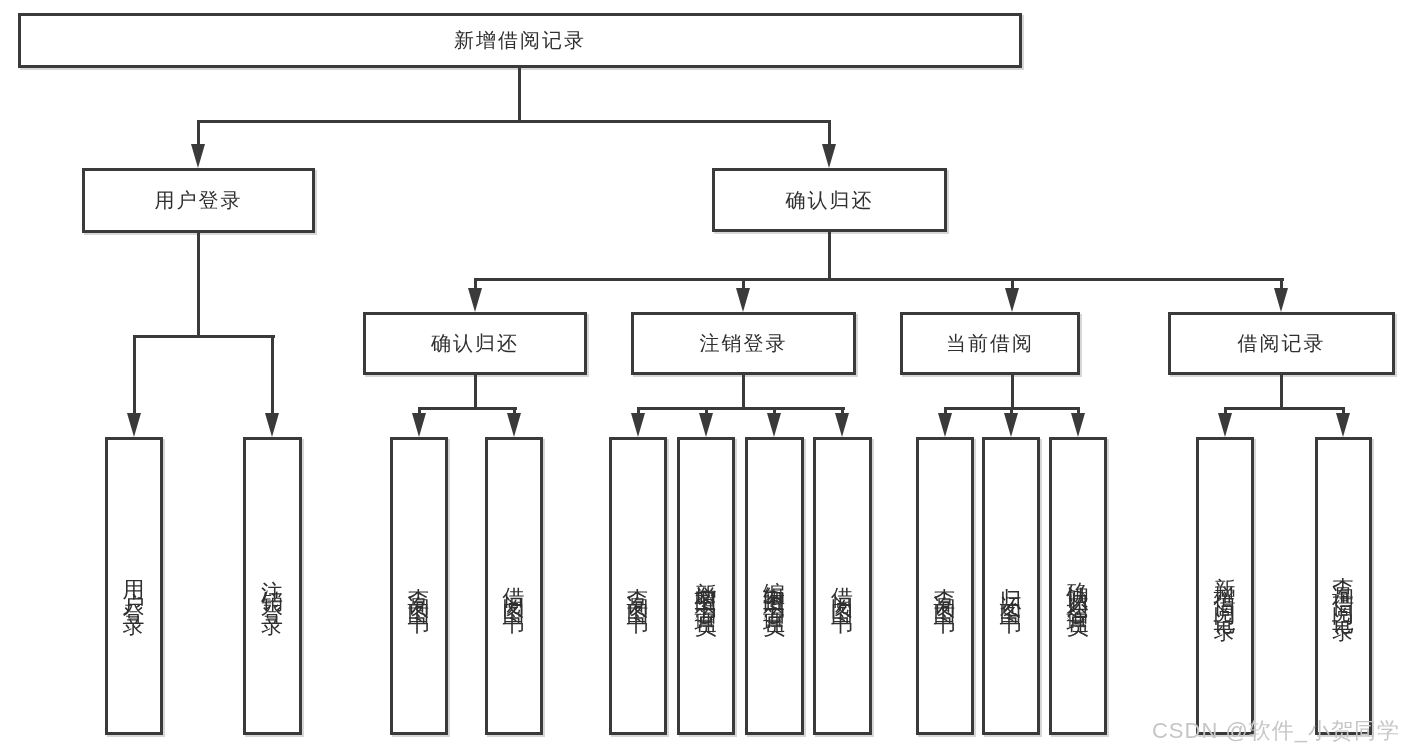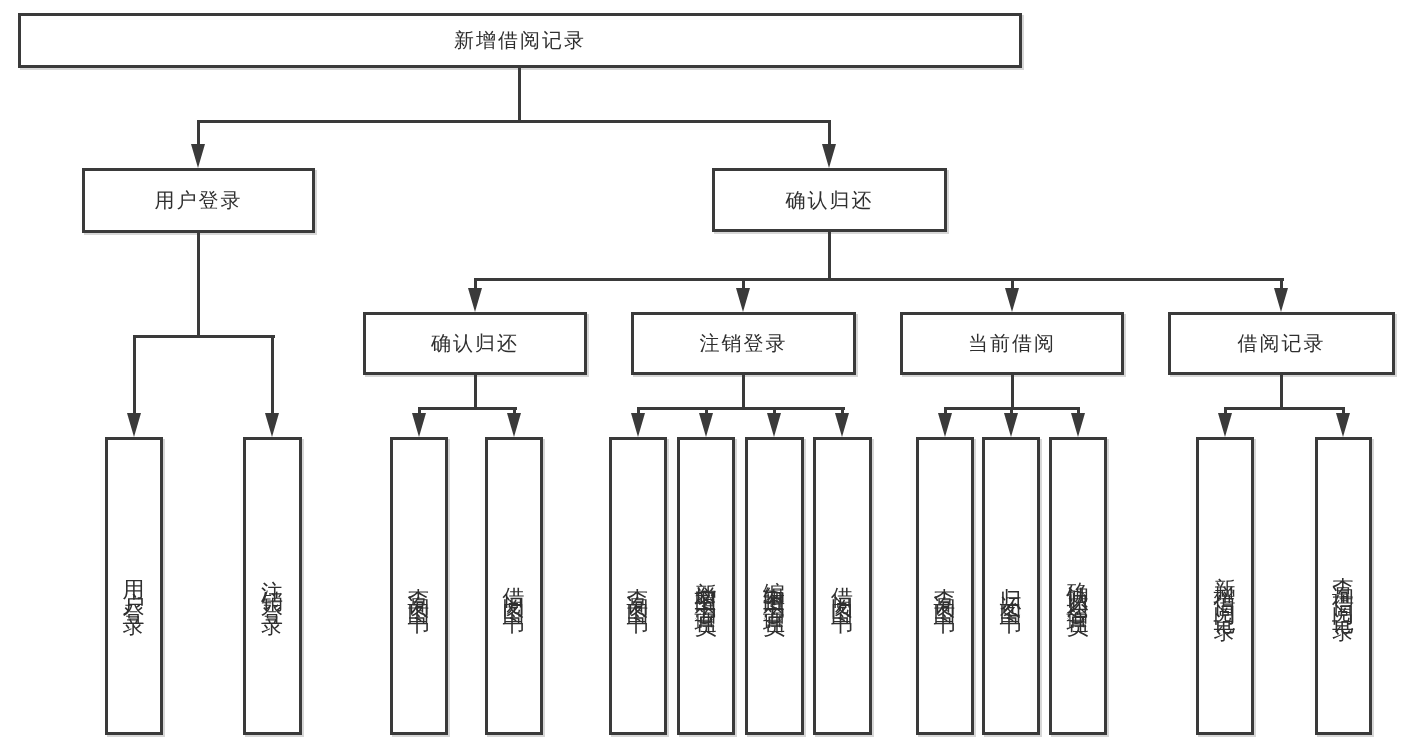--- a/index.html
+++ b/index.html
@@ -96,21 +96,21 @@
   <i class="ar" style="left:468px;top:288px;"></i>
   <i class="vl" style="left:742px;top:278px;height:12px;"></i>
   <i class="ar" style="left:736px;top:288px;"></i>
   <i class="vl" style="left:1011px;top:278px;height:12px;"></i>
   <i class="ar" style="left:1005px;top:288px;"></i>
   <i class="vl" style="left:1280px;top:278px;height:12px;"></i>
   <i class="ar" style="left:1274px;top:288px;"></i>
 
   <div class="node" style="left:363px;top:312px;width:224px;height:63px;">确认归还</div>
   <div class="node" style="left:631px;top:312px;width:225px;height:63px;">注销登录</div>
-  <div class="node" style="left:900px;top:312px;width:224px;height:63px;">当前借阅</div>
+  <div class="node" style="left:900px;top:312px;width:180px;height:63px;">当前借阅</div>
   <div class="node" style="left:1168px;top:312px;width:227px;height:63px;">借阅记录</div>
 
   <i class="vl" style="left:474px;top:375px;height:32px;"></i>
   <i class="hl" style="left:418px;top:407px;width:99px;"></i>
   <i class="vl" style="left:418px;top:407px;height:8px;"></i>
   <i class="ar" style="left:412px;top:413px;"></i>
   <i class="vl" style="left:513px;top:407px;height:8px;"></i>
   <i class="ar" style="left:507px;top:413px;"></i>
 
   <i class="vl" style="left:742px;top:375px;height:32px;"></i>
@@ -151,14 +151,15 @@
   <div class="vnode" style="left:745px;top:437px;width:59px;height:298px;letter-spacing:5px;">编辑图书（管理员）</div>
   <div class="vnode" style="left:813px;top:437px;width:59px;height:298px;">借阅图书</div>
 
   <div class="vnode" style="left:916px;top:437px;width:58px;height:298px;">查询图书</div>
   <div class="vnode" style="left:982px;top:437px;width:58px;height:298px;">归还图书</div>
   <div class="vnode" style="left:1049px;top:437px;width:58px;height:298px;letter-spacing:5px;">确认归还（管理员）</div>
 
   <div class="vnode" style="left:1196px;top:437px;width:58px;height:298px;letter-spacing:9px;">新增借阅记录</div>
   <div class="vnode" style="left:1315px;top:437px;width:57px;height:298px;letter-spacing:9px;">查询借阅记录</div>
 
+  <div class="watermark">CSDN @软件_小贺同学</div>
 
 </div>
 
 </body></html>

